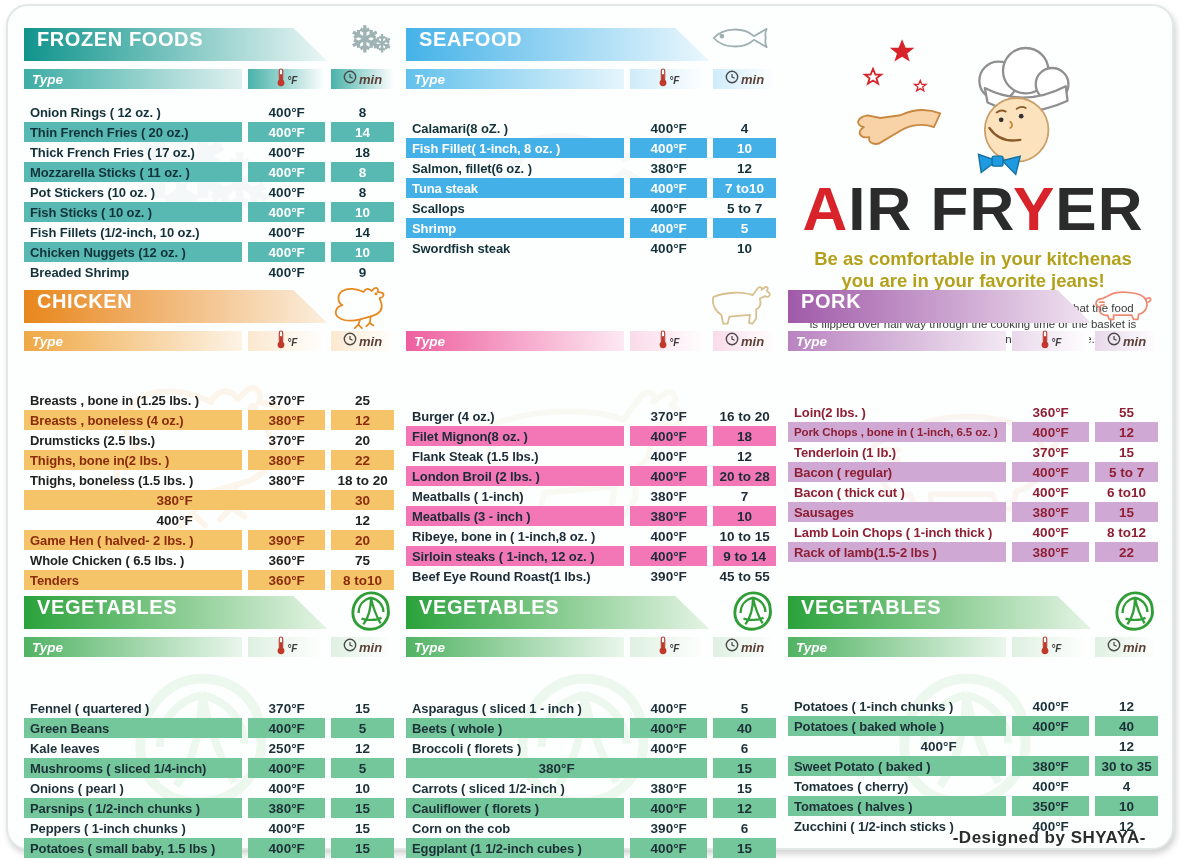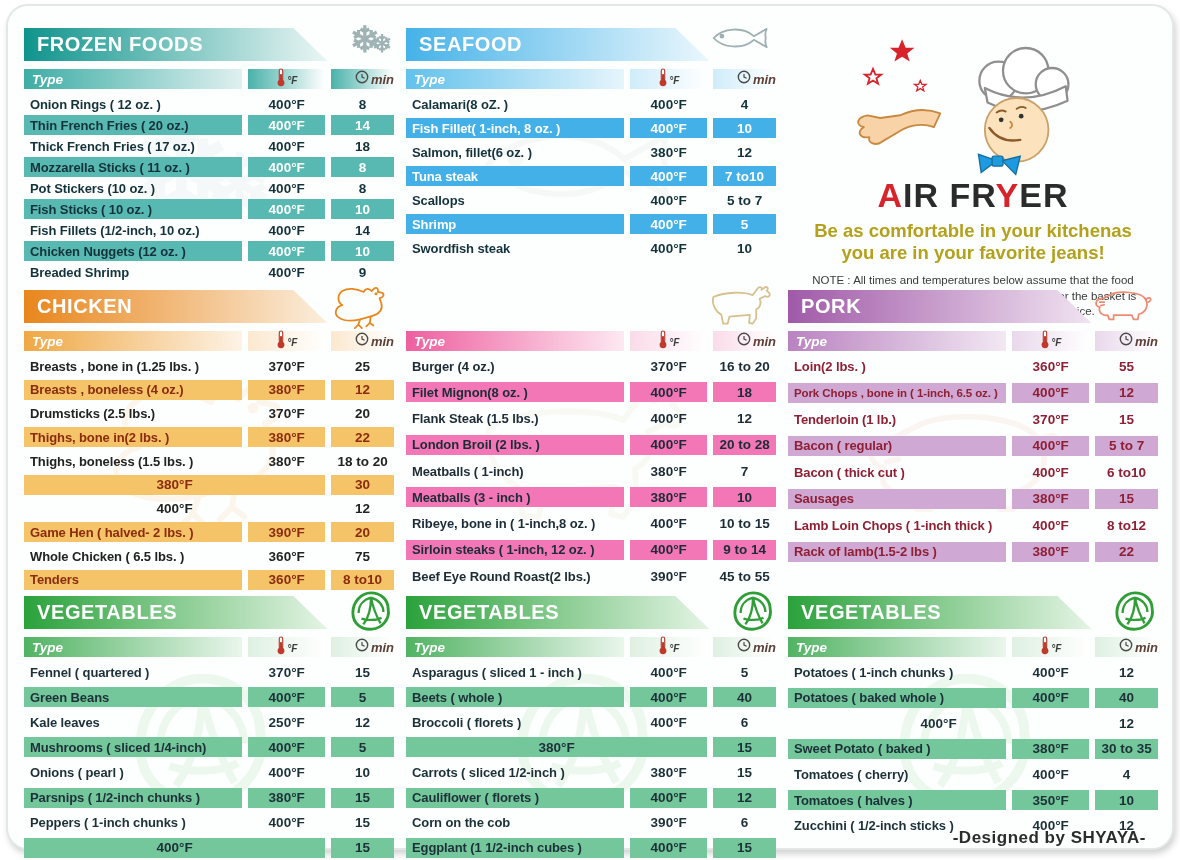--- a/index.html
+++ b/index.html
@@ -7,54 +7,54 @@
   .card{position:absolute;left:6px;top:4px;right:6px;bottom:10px;background:#fdfffe;border:2px solid #e2e8e8;
         border-radius:22px;box-shadow:2px 4px 6px rgba(0,0,0,.18);}
   .grid{position:absolute;left:16px;top:20px;right:14px;bottom:12px;display:grid;
         grid-template-columns:1fr 1fr 1fr;grid-template-rows:252px 296px 1fr;column-gap:12px;row-gap:10px;}
   .section{position:relative;}
   .s-frozen{grid-area:1/1}.s-seafood{grid-area:1/2}.brand{grid-area:1/3}
   .s-chicken{grid-area:2/1}.s-beef{grid-area:2/2}.s-pork{grid-area:2/3}
   .s-veg1{grid-area:3/1}.s-veg2{grid-area:3/2}.s-veg3{grid-area:3/3}
 
   .banner-row{position:relative;height:36px;z-index:1;}
-  .banner{position:absolute;left:0;top:2px;height:33px;width:82%;display:flex;align-items:center;
+  .banner{position:absolute;left:0;top:2px;height:33px;width:82%;display:flex;align-items:flex-start;
           padding-left:13px;box-sizing:border-box;color:#fff;font-weight:bold;font-size:20px;letter-spacing:.6px;
           background:linear-gradient(90deg,var(--accent) 0%,var(--fade) 100%);
           clip-path:polygon(0 0,calc(100% - 34px) 0,100% 100%,0 100%);}
   .section-icon{position:absolute;right:2px;top:-4px;line-height:1;}
 
   .thead{display:flex;gap:6px;margin-top:7px;height:20px;position:relative;z-index:1;}
   .th{display:flex;align-items:center;box-sizing:border-box;font-style:italic;}
   .th-type{flex:0 0 59%;padding-left:8px;color:#fff;font-weight:bold;font-size:13.5px;
            background:linear-gradient(90deg,var(--hdrFrom),var(--hdrTo));}
   .th-temp{flex:1;justify-content:center;gap:1px;background:linear-gradient(90deg,var(--cellHdr),#ffffff);}
-  .th-min{flex:0 0 17%;justify-content:flex-end;gap:2px;background:linear-gradient(90deg,var(--cellHdr),#ffffff);}
+  .th-min{flex:0 0 17%;justify-content:center;gap:2px;background:linear-gradient(90deg,var(--cellHdr),#ffffff);}
   .unit-f{font-size:10px;font-weight:bold;color:#3c3c3c;margin-top:3px;}
   .unit-min{font-size:13px;font-weight:bold;color:#5d4037;}
 
-  .tbody{display:flex;flex-direction:column;justify-content:space-between;margin-top:5px;position:relative;z-index:1;}
+  .tbody{display:flex;flex-direction:column;justify-content:flex-end;margin-top:5px;position:relative;z-index:1;}
   .s-frozen .tbody{height:188px}.s-seafood .tbody{height:164px}
   .s-chicken .tbody{height:234px}.s-beef .tbody{height:230px}.s-pork .tbody{height:206px}
   .s-veg1 .tbody{height:196px}.s-veg2 .tbody{height:196px}.s-veg3 .tbody{height:174px}
   .row{display:flex;gap:6px;height:20px;}
   .cell{display:flex;align-items:center;box-sizing:border-box;font-weight:bold;}
   .c-label{flex:0 0 59%;padding-left:6px;font-size:13px;white-space:nowrap;overflow:hidden;color:var(--text);letter-spacing:-.1px;}
   .c-temp{flex:1;justify-content:center;font-size:13.5px;color:var(--text);}
   .c-min{flex:0 0 17%;justify-content:center;font-size:13.5px;color:var(--text);}
   .row.hl .cell{background:var(--hl);}
   .row.hl .c-label{color:var(--hlLabel);}
   .row.hl .c-temp,.row.hl .c-min{color:var(--hlValue);}
 
   .watermark{position:absolute;left:48%;top:58%;transform:translate(-50%,-50%) scale(3.4);opacity:.08;
              pointer-events:none;z-index:0;}
 
   .brand{position:relative;text-align:center;}
   .chef{margin-top:2px;}
-  .brand-title{font-size:34px;font-weight:bold;letter-spacing:1px;color:#2b2b2b;margin-top:-4px;line-height:1;}
+  .brand-title{font-size:62px;font-weight:bold;letter-spacing:1px;color:#2b2b2b;margin-top:-4px;line-height:1;}
   .tagline{margin-top:8px;font-size:18.5px;font-weight:bold;color:#b3a11c;line-height:1.2;}
   .note{margin:9px auto 0;width:330px;font-size:11.5px;color:#3a3a3a;line-height:1.35;}
   .footer-credit{position:absolute;right:26px;bottom:0;font-size:17px;font-weight:bold;color:#2c2c2c;letter-spacing:.5px;}
   .snow{color:#9fb3b5;}
 </style>
 </head>
 <body>
 
 <div class="card">
   <div class="grid">
@@ -400,21 +400,21 @@
             <div class="cell c-label">Ribeye, bone in ( 1-inch,8 oz. )</div>
             <div class="cell c-temp">400°F</div>
             <div class="cell c-min">10 to 15</div>
           </div>
           <div class="row hl">
             <div class="cell c-label">Sirloin steaks ( 1-inch, 12 oz. )</div>
             <div class="cell c-temp">400°F</div>
             <div class="cell c-min">9 to 14</div>
           </div>
           <div class="row">
-            <div class="cell c-label">Beef Eye Round Roast(2 lbs.)</div>
+            <div class="cell c-label">Beef Eye Round Roast(1 lbs.)</div>
             <div class="cell c-temp">390°F</div>
             <div class="cell c-min">45 to 55</div>
           </div>
         </div>
   </div>
       <div class="section s-pork" style="--accent: #a05aa8; --fade: #f0e3f1; --hl: #cfa9d3; --hdrFrom: #b983c0; --hdrTo: #f2e8f3; --cellHdr: #e9d8eb; --text: #8e1f35; --hlLabel: #8e1f35; --hlValue: #8e1f35;">
     <div class="watermark"><svg viewBox="0 0 74 42" width="64" height="38">
             <g fill="none" stroke="#ef8a72" stroke-width="2" stroke-linejoin="round" stroke-linecap="round">
               <path d="M12 16 C 4 16, 2 24, 9 26 C 7 32, 12 36, 18 35 L 20 40 L 25 40 L 25 35 L 46 35 L 48 40 L 53 40 L 54 34 C 62 32, 66 24, 62 17 C 58 8, 30 6, 20 12 Z"></path>
               <path d="M62 17 C 68 12, 70 18, 65 20"></path>
@@ -556,20 +556,21 @@
             <div class="cell c-label">Parsnips ( 1/2-inch chunks )</div>
             <div class="cell c-temp">380°F</div>
             <div class="cell c-min">15</div>
           </div>
           <div class="row">
             <div class="cell c-label">Peppers ( 1-inch chunks )</div>
             <div class="cell c-temp">400°F</div>
             <div class="cell c-min">15</div>
           </div>
           <div class="row hl">
+            <div class="cell c-label">Potatoes ( small baby, 1.5 lbs )</div>
             <div class="cell c-temp">400°F</div>
             <div class="cell c-min">15</div>
           </div>
         </div>
   </div>
       <div class="section s-veg2" style="--accent: #2aa23b; --fade: #e4f4e4; --hl: #74c69b; --hdrFrom: #51b363; --hdrTo: #eaf6ec; --cellHdr: #dff0e2; --text: #1c3038; --hlLabel: #1c3038; --hlValue: #1c3038;">
     <div class="watermark"><svg viewBox="0 0 44 44" width="42" height="42">
             <path d="M22 3 C 32 3, 40 10, 40 20 C 42 30, 34 40, 23 41 C 12 42, 3 35, 3 24 C 3 13, 11 3, 22 3 Z" fill="#ffffff" stroke="#2f9e36" stroke-width="3"></path>
             <path d="M22 8 C 14 10, 9 16, 9 24 M22 8 C 30 10, 35 16, 35 23 M22 8 C 22 16, 20 28, 14 36 M22 8 C 24 18, 28 28, 32 35 M12 30 C 18 32, 28 32, 33 29" fill="none" stroke="#2f9e36" stroke-width="2.4"></path>
           </svg></div>

